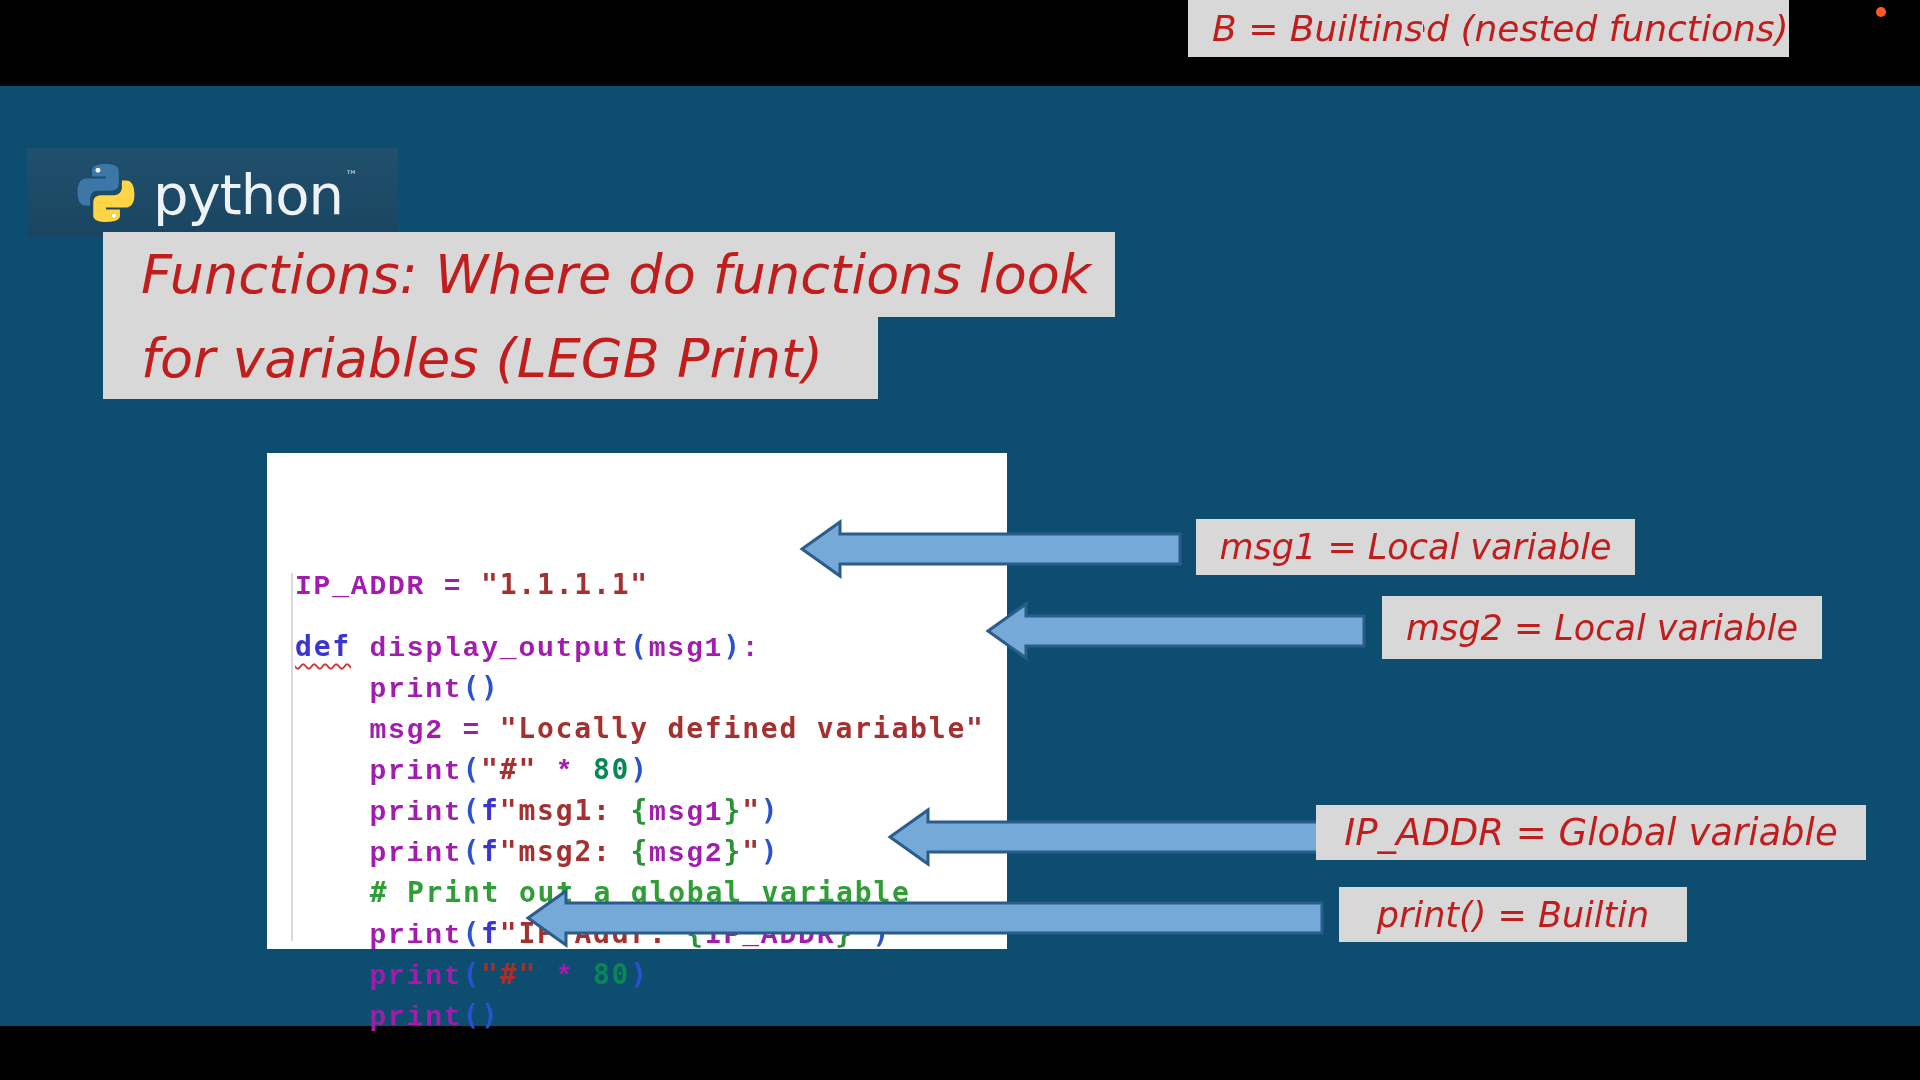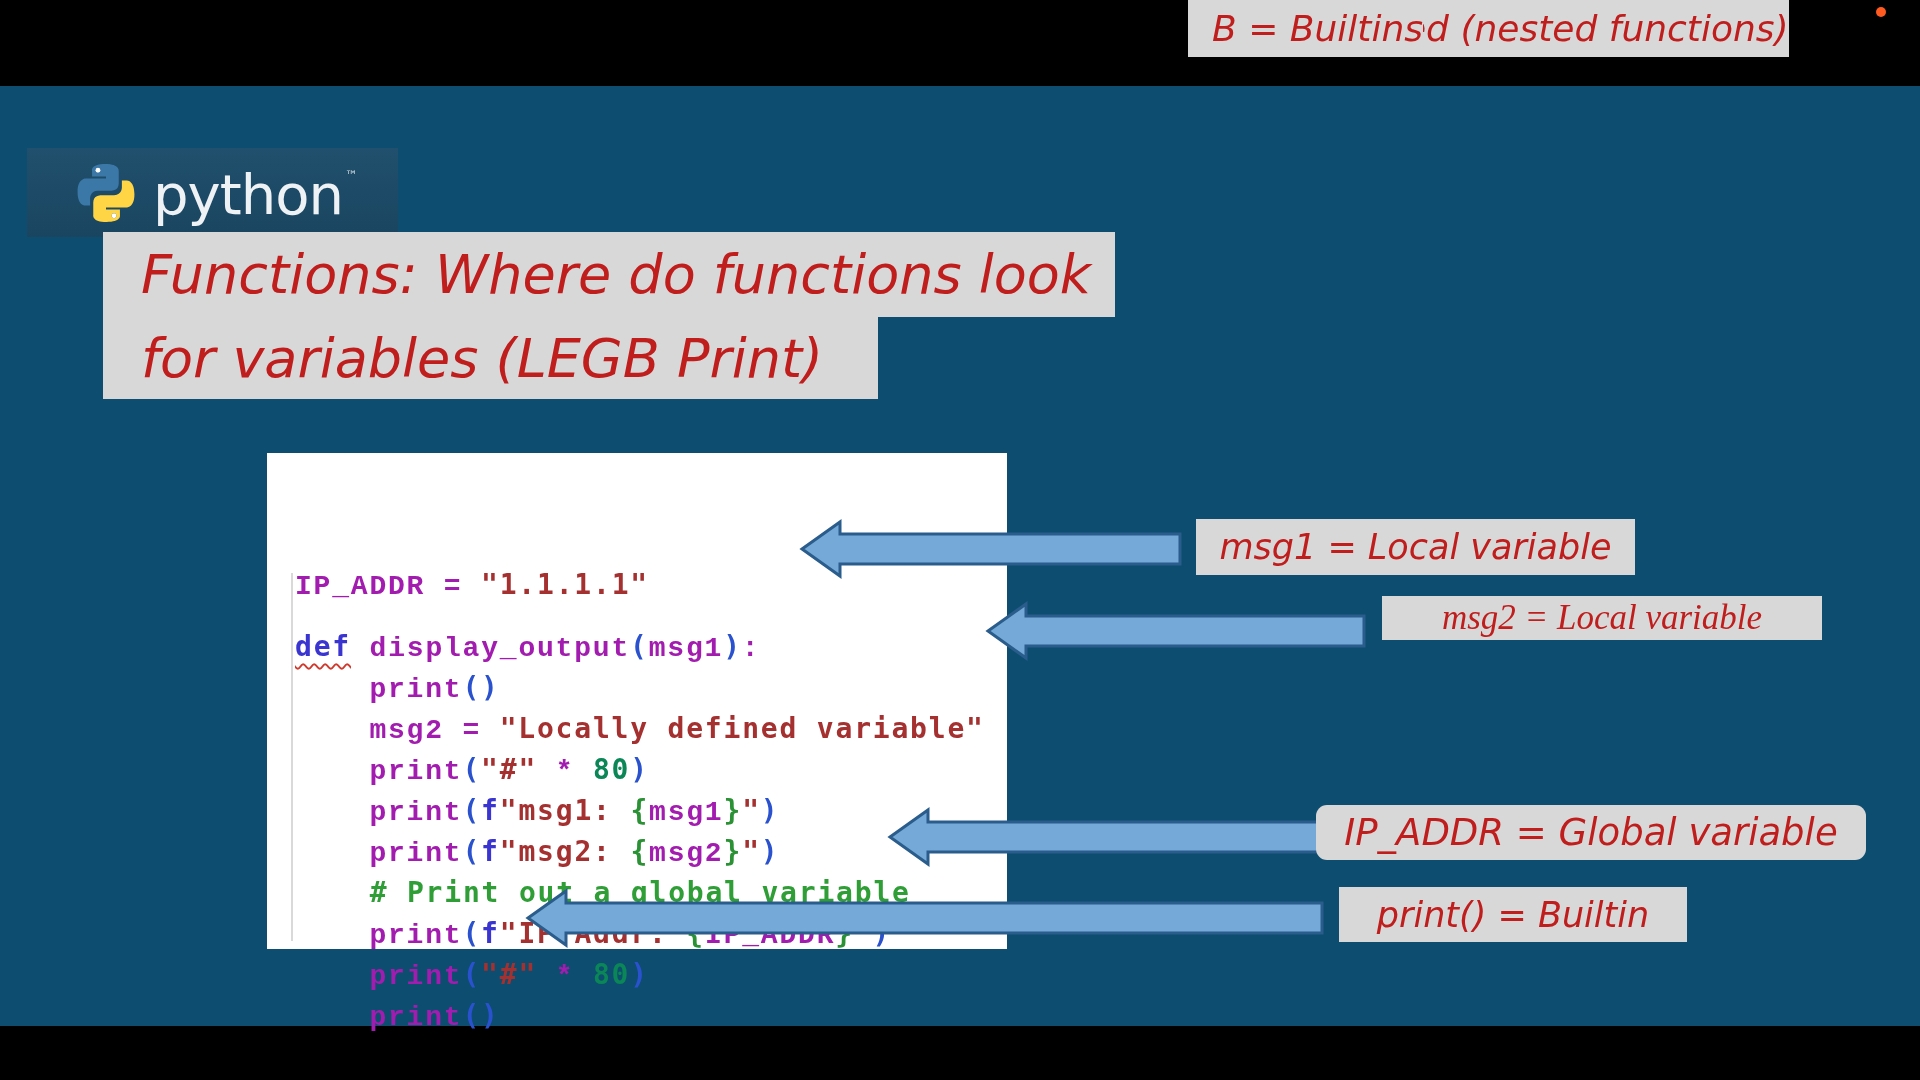--- a/index.html
+++ b/index.html
@@ -55,22 +55,22 @@
   .tk-b{color:#2a9134;}
   .tk-c{color:#2f9e36;}
 
   
   .arrow{position:absolute;overflow:visible;}
   .arrow polygon{fill:var(--arrow-fill);stroke:var(--arrow-border);stroke-width:3;stroke-linejoin:miter;}
 
   
   .callout{justify-content:center;padding:0 8px;}
   .label-msg1{left:1196px;top:519px;width:439px;height:56px;font-size:35px;}
-  .label-msg2{left:1382px;top:596px;width:440px;height:44px;font-size:35px;font-family:Liberation Serif, serif;}
-  .label-ipaddr{left:1316px;top:805px;width:550px;height:55px;font-size:37px;border-radius:11px;}
+  .label-msg2{left:1382px;top:596px;width:440px;height:63px;font-size:35px;}
+  .label-ipaddr{left:1316px;top:805px;width:550px;height:55px;font-size:37px;}
   .label-print{left:1339px;top:887px;width:348px;height:55px;font-size:35px;text-align:center;}
 </style>
 </head>
 <body>
 
 <div class="stage">
   <div class="slide"></div>
   <div class="top-bar">
     <div class="rec-dot"></div>
   </div>

